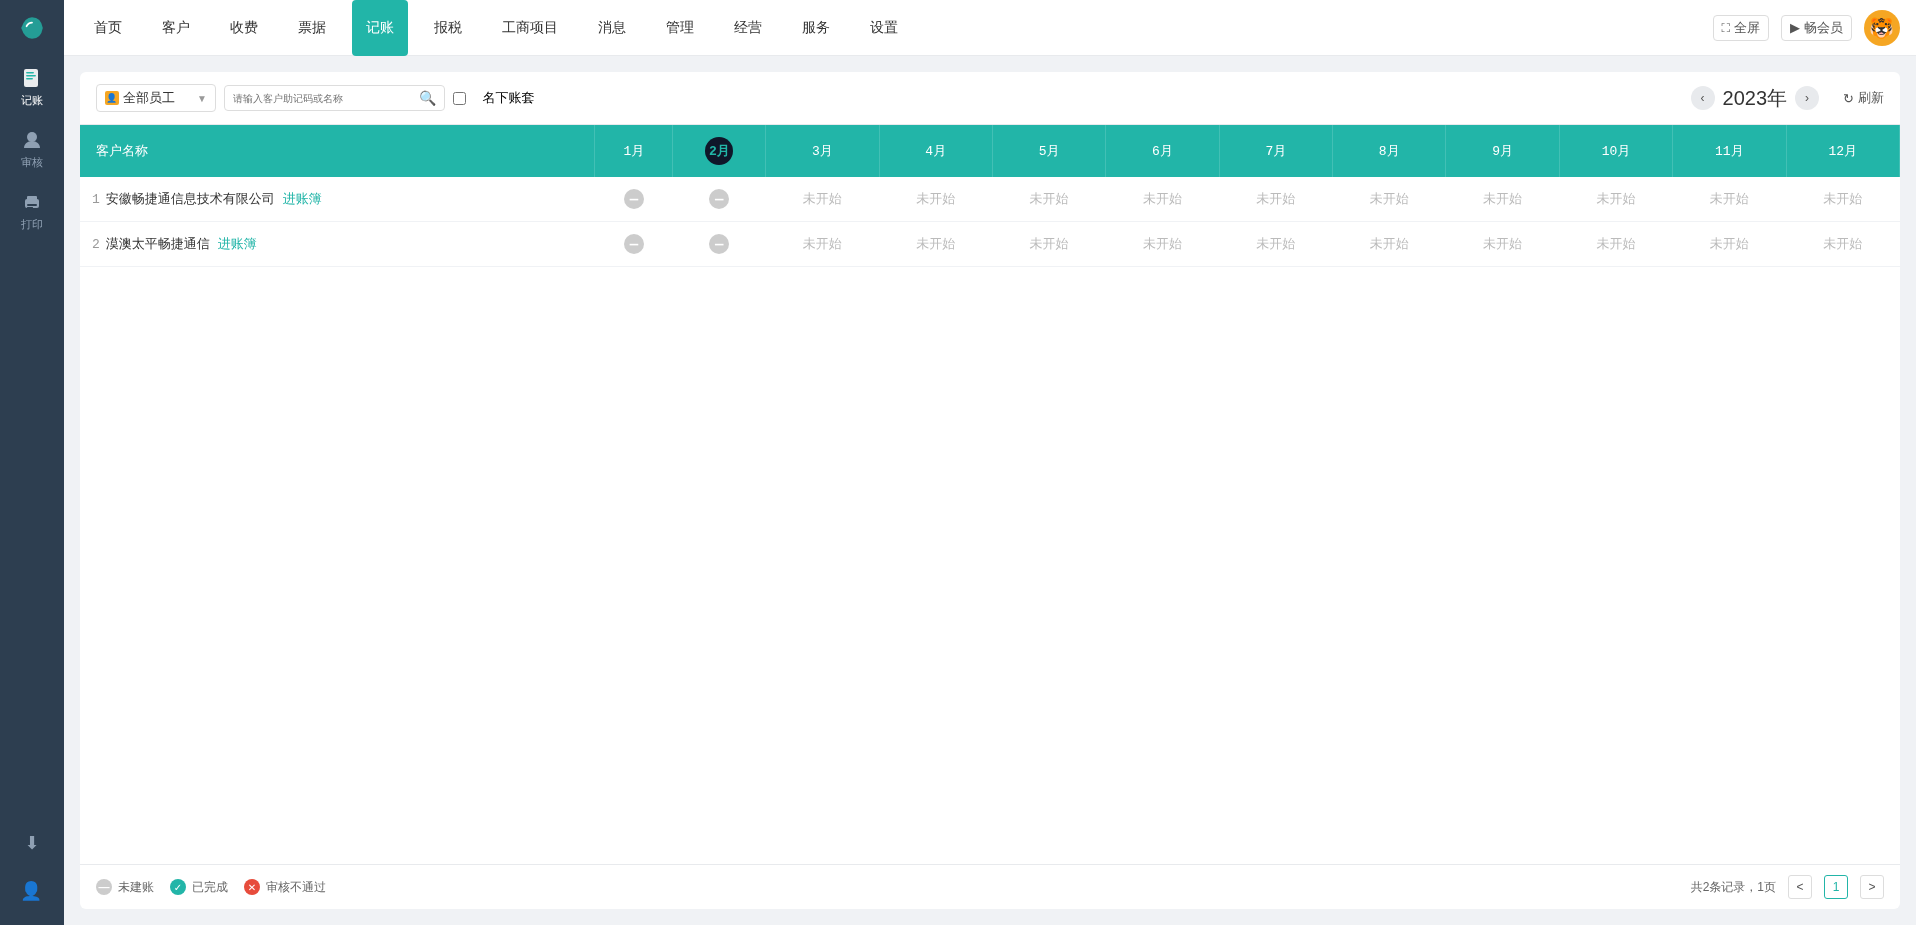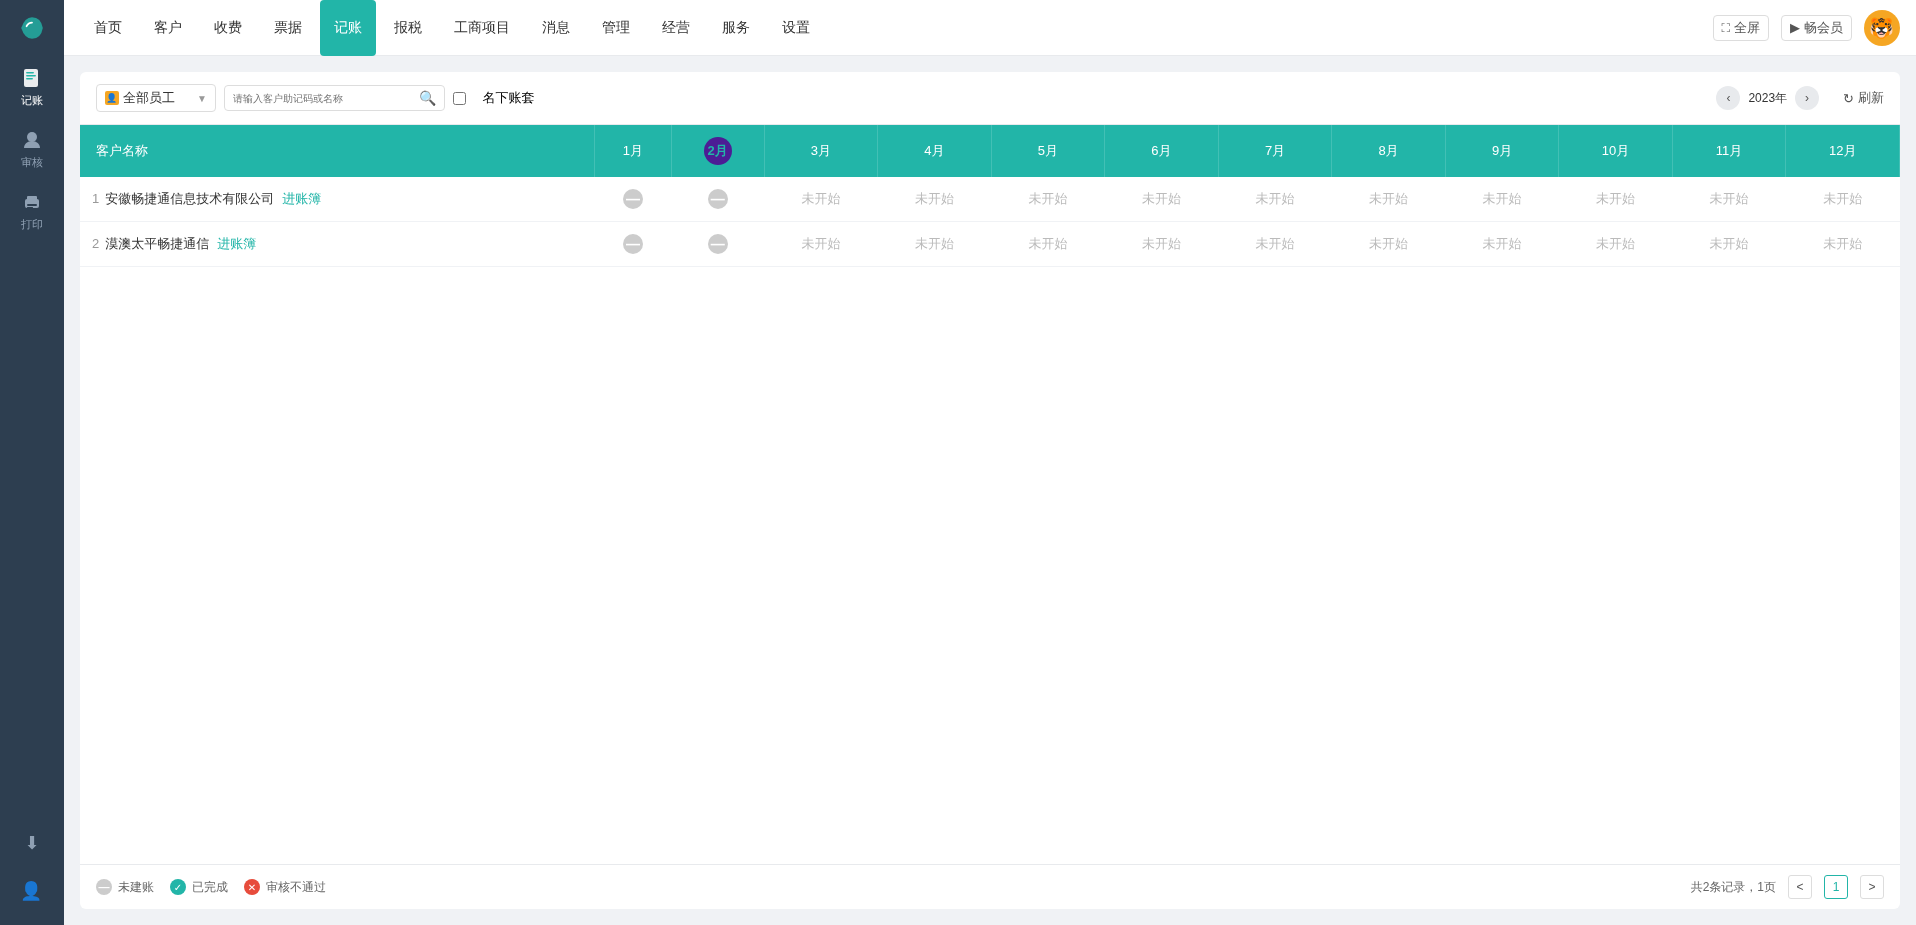--- a/index.html
+++ b/index.html
@@ -68,21 +68,21 @@
 
     
     .topnav {
       height: 56px;
       background: #fff;
       display: flex;
       align-items: center;
       padding: 0 16px;
       border-bottom: 1px solid #e8eaed;
       flex-shrink: 0;
-      gap: 4px;
+      gap: 12px;
     }
     .topnav-item {
       padding: 0 14px;
       height: 56px;
       display: flex;
       align-items: center;
       cursor: pointer;
       color: #333;
       font-size: 14px;
       white-space: nowrap;
@@ -215,38 +215,39 @@
       border-radius: 50%;
       background: #e8eaed;
       display: flex;
       align-items: center;
       justify-content: center;
       cursor: pointer;
       color: #555;
       font-size: 12px;
     }
     .year-text {
-      font-size: 12px;
+      font-size: 20px;
       color: #333;
       font-weight: 500;
     }
     .refresh-btn {
       display: flex;
       align-items: center;
       gap: 4px;
       cursor: pointer;
       color: #555;
       font-size: 13px;
       margin-left: 16px;
     }
 
     
     .table-wrap {
       flex: 1;
       overflow: auto;
+      font-family: Liberation Mono, monospace;
     }
     table {
       width: 100%;
       border-collapse: collapse;
       font-size: 13px;
     }
     thead tr {
       background: #22b5a8;
       color: #fff;
     }
@@ -256,21 +257,21 @@
       font-weight: normal;
       white-space: nowrap;
       border-right: 1px solid rgba(255,255,255,0.15);
     }
     thead th:first-child {
       text-align: left;
       padding-left: 16px;
       min-width: 200px;
     }
     .month-active {
-      background: #4c1d95;
+      background: #0f172a;
       color: #22b5a8;
       border-radius: 50%;
       width: 28px;
       height: 28px;
       display: inline-flex;
       align-items: center;
       justify-content: center;
       font-weight: bold;
     }
     tbody tr {

